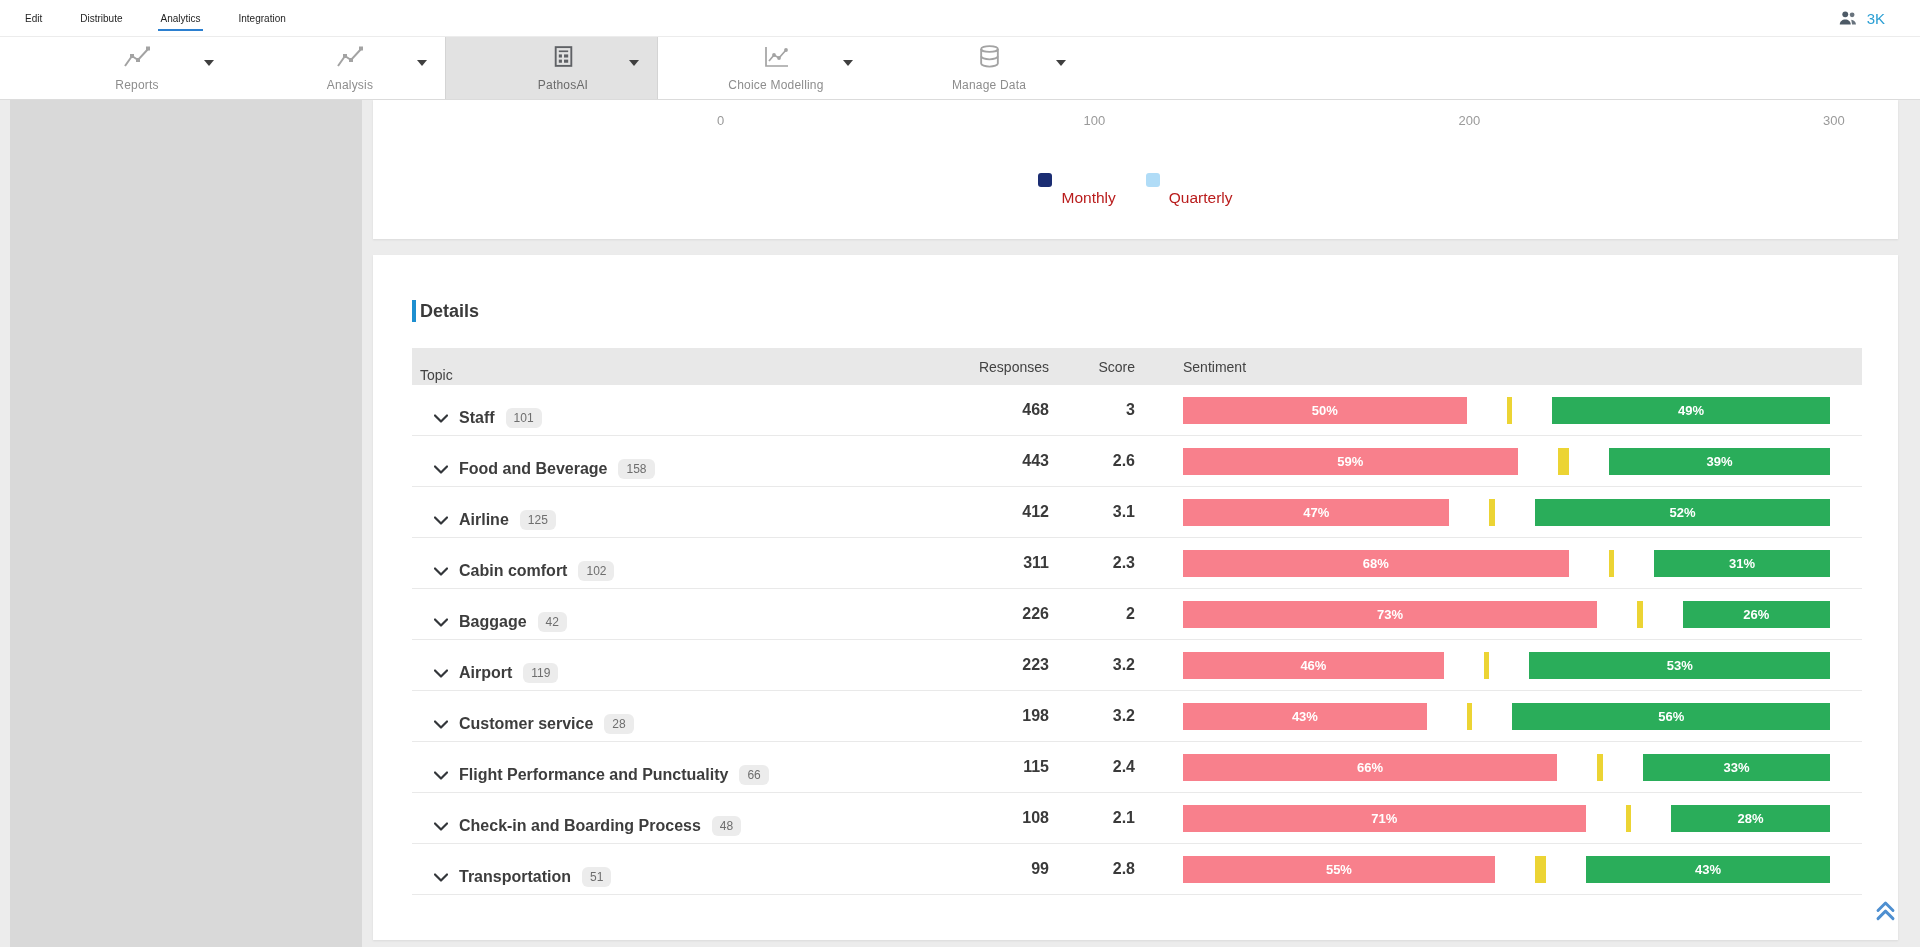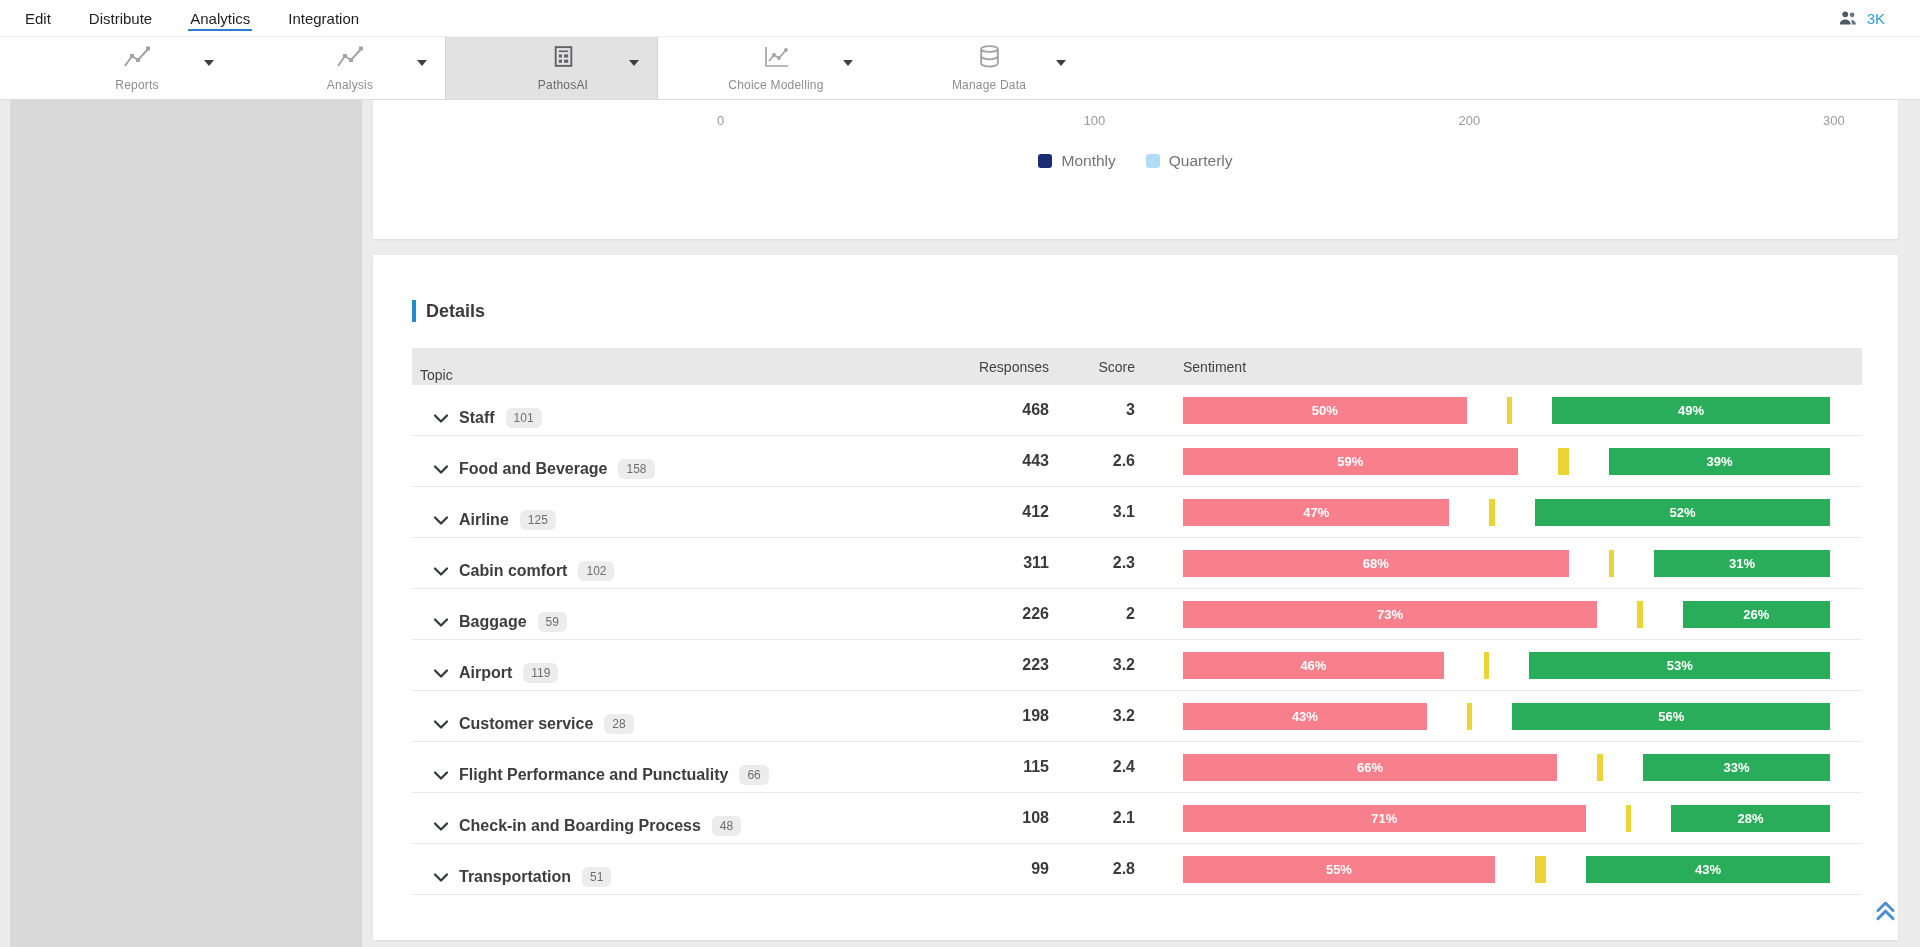--- a/index.html
+++ b/index.html
@@ -15,21 +15,21 @@
   .menubar {
     height: 37px;
     background: #ffffff;
     display: flex;
     align-items: center;
     padding: 0 35px 0 6px;
     border-bottom: 1px solid #ececec;
   }
   .menu-item {
     padding: 0 19px;
-    font-size: 15px;
+    font-size: 10px;
     color: #1f1f1f;
     height: 100%;
     display: flex;
     align-items: center;
     position: relative;
     cursor: pointer;
   }
   .menu-item.active { font-weight: 500; }
   .menu-item.active::after {
     content: "";
@@ -92,30 +92,30 @@
     transform: translateX(-50%);
     font-size: 13px;
     color: #9a9a9a;
   }
   .legend {
     position: absolute; top: 52px; left: 0; right: 0;
     display: flex; justify-content: center; align-items: center; gap: 30px;
   }
   .legend-item { display: flex; align-items: center; gap: 9px; cursor: pointer; }
   .swatch { width: 14px; height: 14px; border-radius: 3px; display: inline-block; }
-  .legend-label { font-size: 15.5px; color: #737373; }
+  .legend-label { font-size: 15.5px; color: #b91c1c; margin-top: 37px; }
 
   .details-panel {
     background: #ffffff;
     margin-top: 16px;
     height: 685px;
     box-shadow: 0 1px 2px rgba(0,0,0,.08);
     padding: 45px 36px 0 39px;
   }
-  .details-title { display: flex; align-items: center; gap: 10px; }
+  .details-title { display: flex; align-items: center; gap: 4px; }
   .title-accent { width: 4px; height: 22px; background: #1d8fd0; }
   .title-text { font-size: 18px; font-weight: bold; color: #3a3a3a; }
 
   .table { margin-top: 26px; width: 1450px; }
   .thead {
     height: 37px;
     background: #e8e8e8;
     display: flex;
     align-items: center;
     font-size: 14px;
@@ -397,21 +397,21 @@
   </div>
 
   <div class="trow">
     <div class="cell topic">
       <span class="chev">
         <svg viewBox="0 0 14 9" width="14" height="9">
           <path d="M1 1.5 L7 7.5 L13 1.5" fill="none" stroke="#33363a" stroke-width="2.2" stroke-linecap="round" stroke-linejoin="round"></path>
         </svg>
       </span>
       <span class="tname">Baggage</span>
-      <span class="badge">59</span>
+      <span class="badge">42</span>
     </div>
     <div class="cell resp">226</div>
     <div class="cell score">2</div>
     <div class="cell senti">
       <div class="bar">
         <div class="seg neg" style="width: 73%; background: rgb(248, 128, 140);">
                     <span class="seg-label">73%</span>
                   </div>
         <div class="seg neu" style="width: 1%; background: rgb(236, 212, 52);"></div>
         <div class="seg pos" style="width: 26%; background: rgb(42, 173, 90);">

